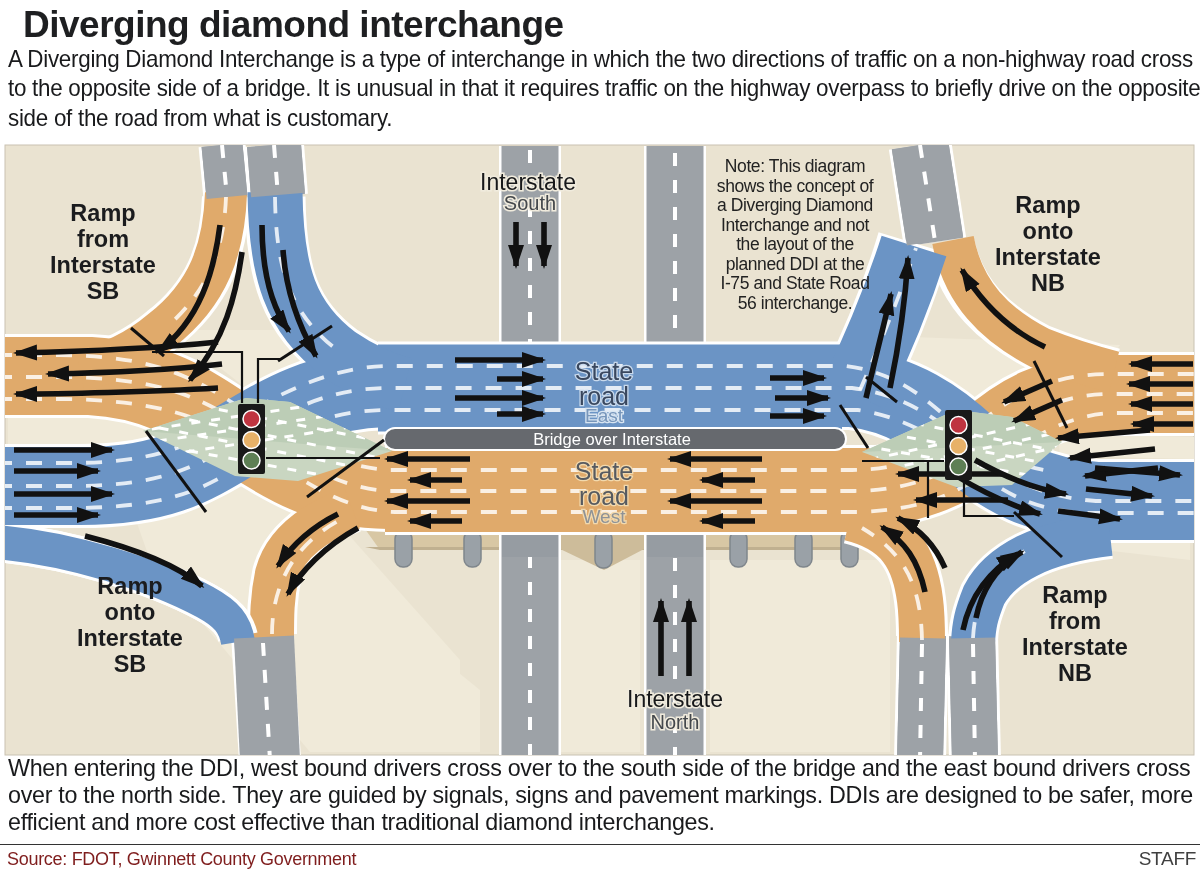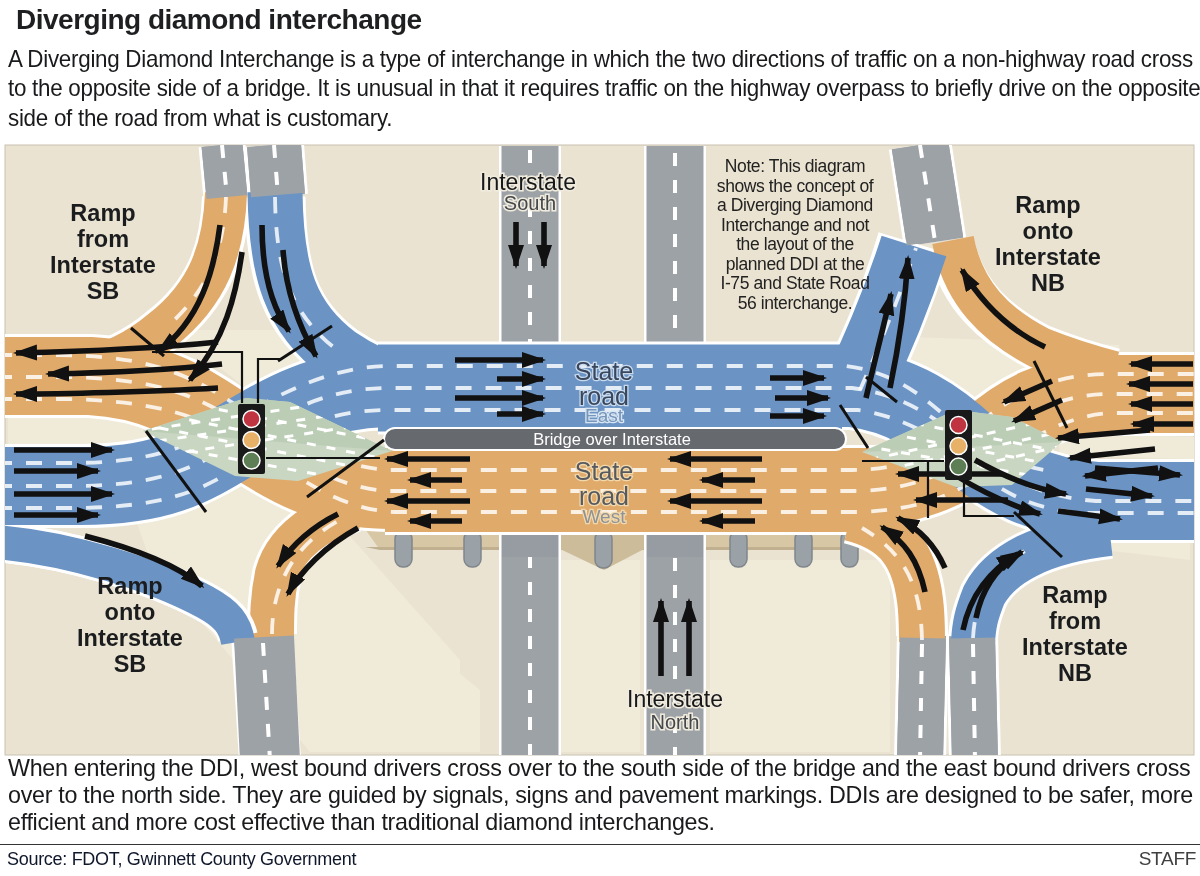--- a/index.html
+++ b/index.html
@@ -1,21 +1,21 @@
 <!DOCTYPE html>
 <html><head>
 <meta charset="utf-8">
 <style>
 html,body{margin:0;padding:0;background:#fff;width:1200px;height:876px;overflow:hidden;}
 body{font-family:"Liberation Sans",sans-serif;color:#1c1c1c;position:relative;}
-.title{position:absolute;left:16px;top:4px;font-size:28px;font-weight:bold;letter-spacing:-0.5px;color:#1e1f21;}
+.title{position:absolute;left:23px;top:4px;font-size:37px;font-weight:bold;letter-spacing:-0.5px;color:#1e1f21;}
 .intro{position:absolute;left:8px;top:44px;width:1290px;font-size:24px;line-height:29.4px;letter-spacing:-0.3px;color:#191a1c;transform:scaleX(0.933);transform-origin:0 0;}
 .outro{position:absolute;left:8px;top:755px;width:1240px;font-size:24px;line-height:26.8px;letter-spacing:-0.3px;color:#191a1c;transform:scaleX(0.97);transform-origin:0 0;}
 .srcline{position:absolute;left:0px;top:844px;width:1200px;border-top:1.6px solid #333;}
-.source{position:absolute;left:7px;top:849px;font-size:18px;letter-spacing:-0.3px;color:#0f172a;}
+.source{position:absolute;left:7px;top:849px;font-size:18px;letter-spacing:-0.3px;color:#7f1d1d;}
 .staff{position:absolute;right:4px;top:848px;font-size:19px;letter-spacing:-0.3px;color:#404040;}
 svg{position:absolute;left:0;top:0;}
 </style>
 </head>
 <body>
 <div class="title">Diverging diamond interchange</div>
 <div class="intro">A Diverging Diamond Interchange is a type of interchange in which the two directions of traffic on a non-highway road cross<br>to the opposite side of a bridge. It is unusual in that it requires traffic on the highway overpass to briefly drive on the opposite<br>side of the road from what is customary.</div>
 <div class="outro">When entering the DDI, west bound drivers cross over to the south side of the bridge and the east bound drivers cross<br>over to the north side. They are guided by signals, signs and pavement markings. DDIs are designed to be safer, more<br>efficient and more cost effective than traditional diamond interchanges.</div>
 <div class="srcline"></div>
 <div class="source">Source: FDOT, Gwinnett County Government</div>

